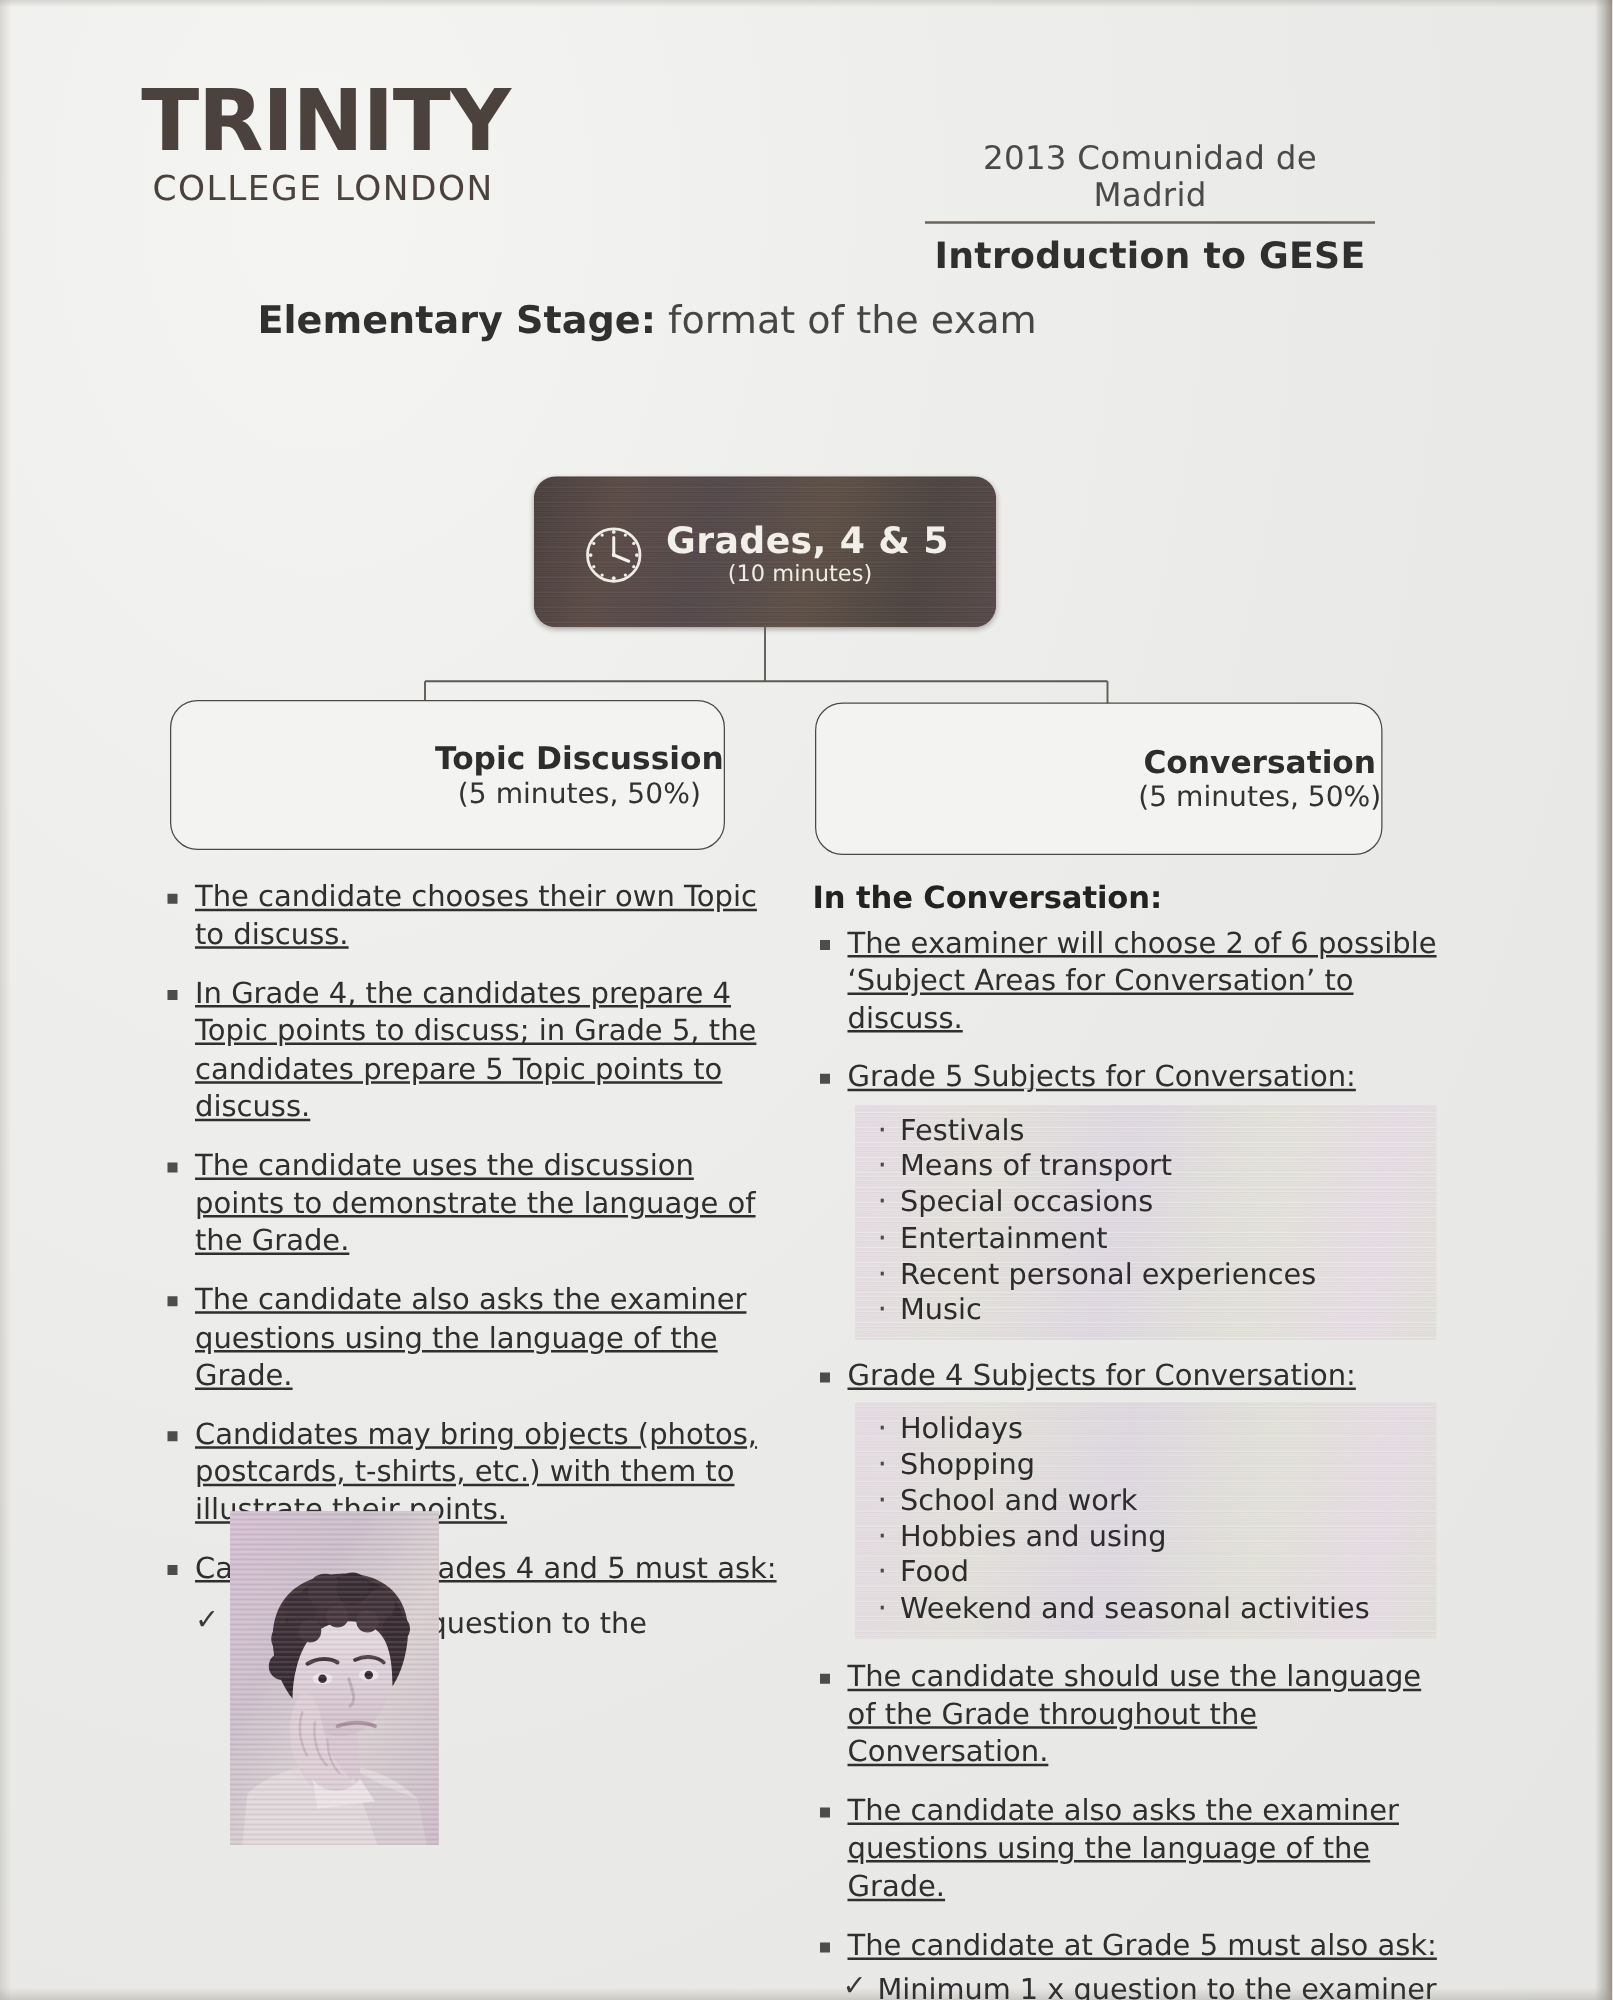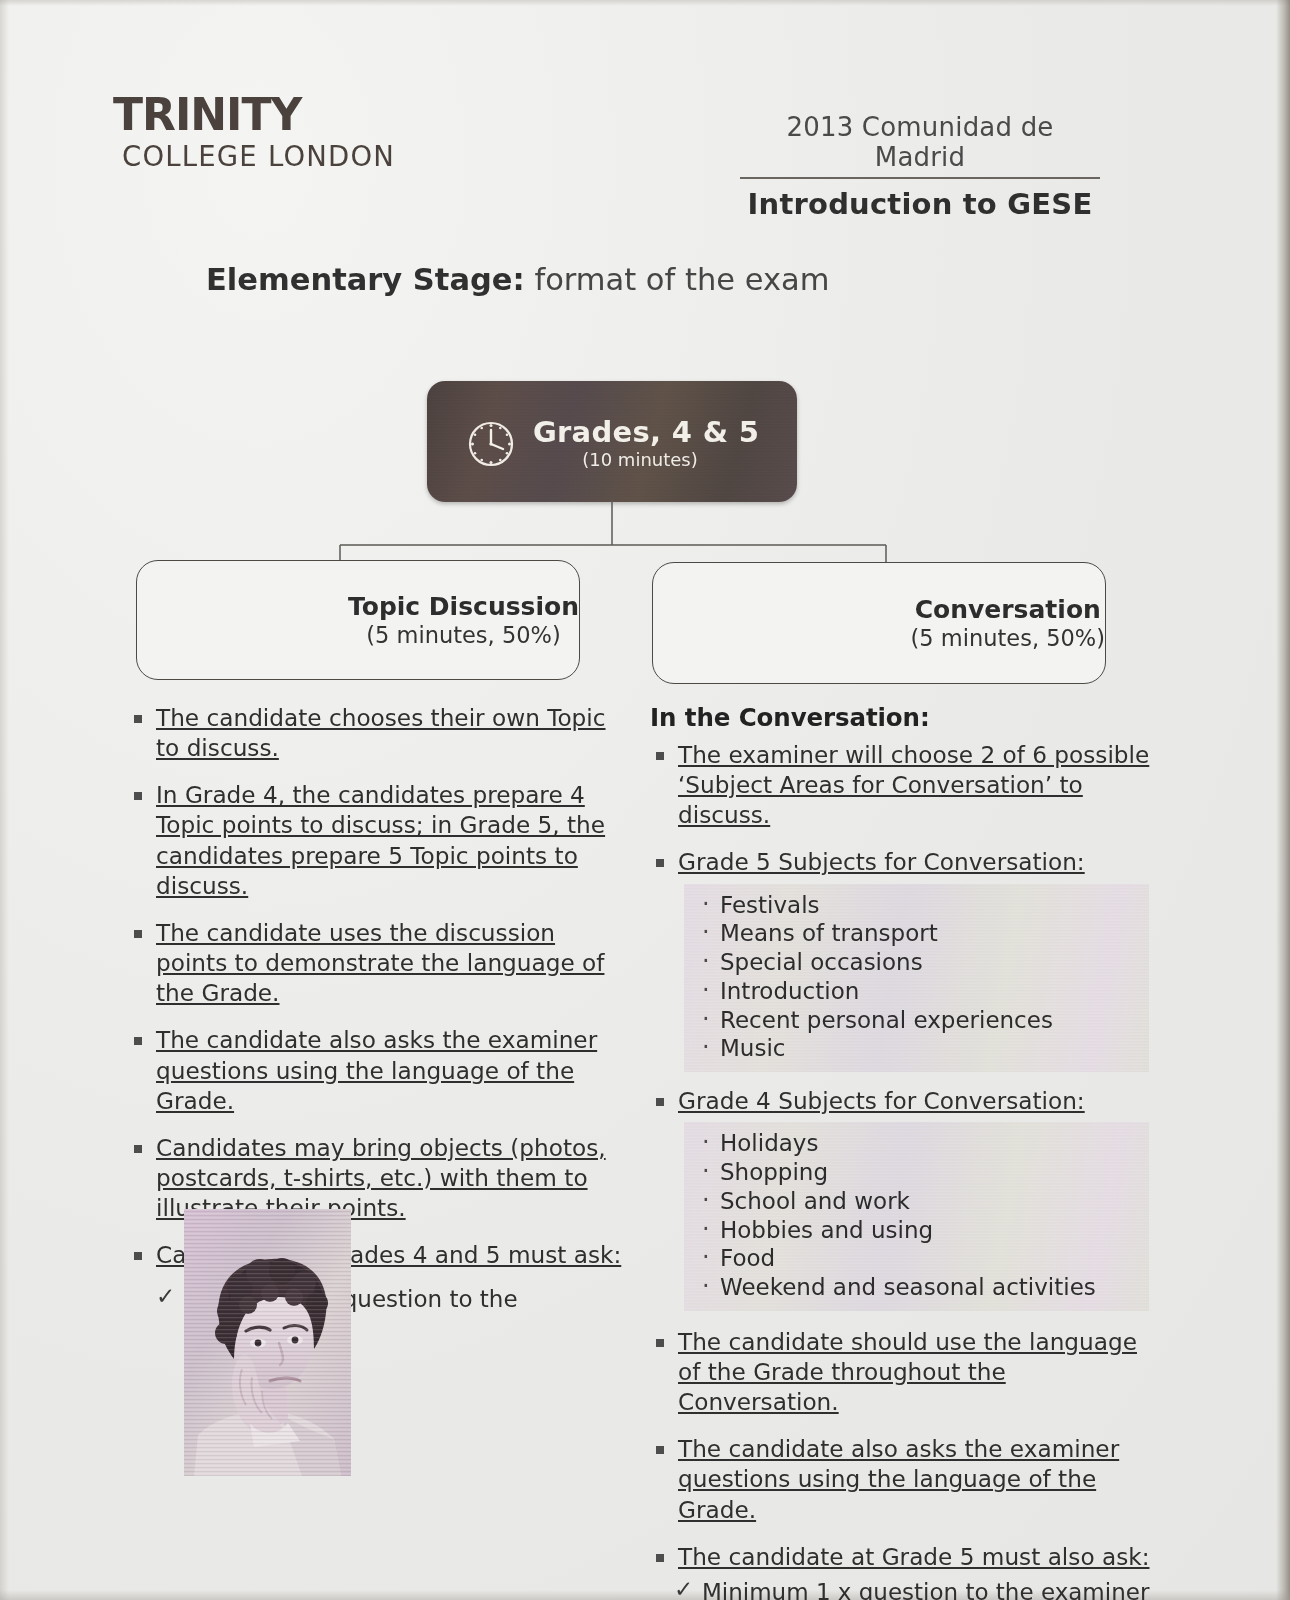--- a/index.html
+++ b/index.html
@@ -52,25 +52,24 @@
   
   .logo {
     position: absolute;
     left: 113px;
     top: 66px;
     width: 330px;
   }
   .logo-main {
     font-family: "DejaVu Sans", sans-serif;
     font-weight: bold;
-    font-size: 44px;
+    font-size: 68px;
     letter-spacing: -1px;
     line-height: 0.95;
     color: #4b423d;
-    margin-top: 28px;
   }
   .logo-sub {
     font-family: "DejaVu Sans", sans-serif;
     font-size: 27.5px;
     letter-spacing: 1.2px;
     color: #4b423d;
     margin-top: 4px;
     margin-left: 9px;
   }
   .header-right {
@@ -94,21 +93,21 @@
     font-weight: bold;
     color: #2f2f2f;
     margin-top: 8px;
     letter-spacing: 0.2px;
   }
 
   
   .page-title {
     position: absolute;
     left: 206px;
-    top: 262px;
+    top: 239px;
     font-size: 30.5px;
     color: #3b3b3b;
     white-space: nowrap;
   }
   .page-title b {
     font-weight: bold;
     color: #303030;
   }
   .page-title .light {
     font-weight: normal;
@@ -489,21 +488,21 @@
     <ul class="bullets">
       <li>The examiner will choose 2 of 6 possible ‘Subject Areas for Conversation’ to discuss.</li>
       <li class="tight">Grade 5 Subjects for Conversation:</li>
     </ul>
 
     <div class="subject-block">
       <ul class="subjects">
         <li>Festivals</li>
         <li>Means of transport</li>
         <li>Special occasions</li>
-        <li>Introduction</li>
+        <li>Entertainment</li>
         <li>Recent personal experiences</li>
         <li>Music</li>
       </ul>
     </div>
 
     <ul class="bullets">
       <li class="tight">Grade 4 Subjects for Conversation:</li>
     </ul>
 
     <div class="subject-block">

